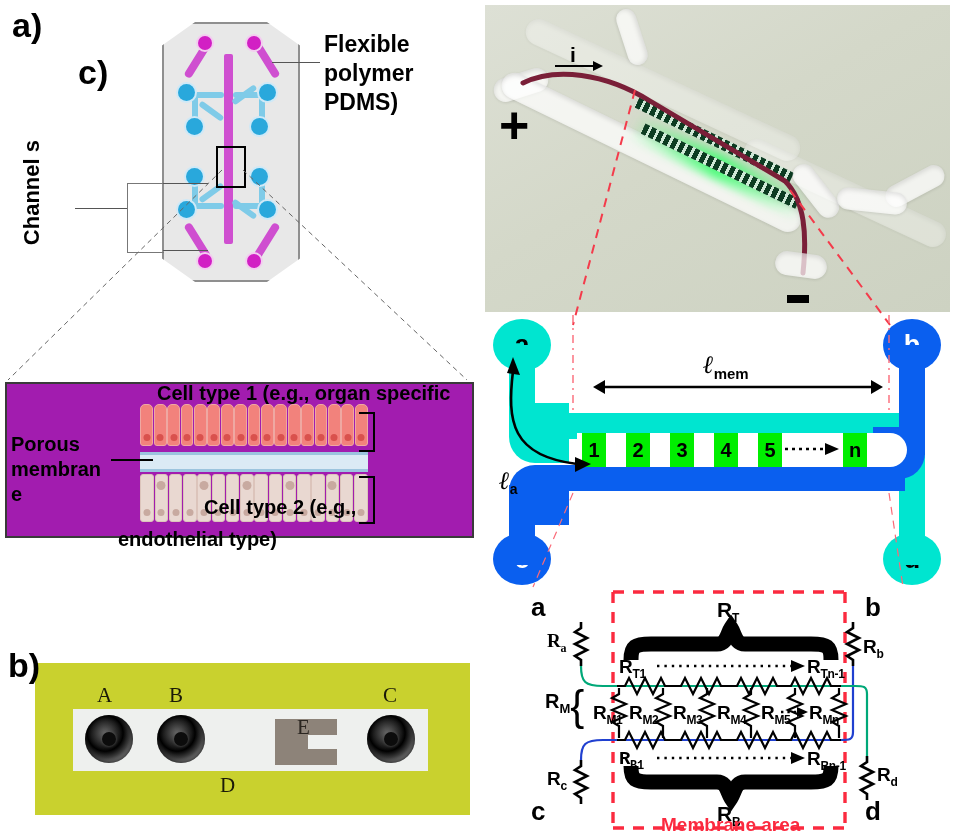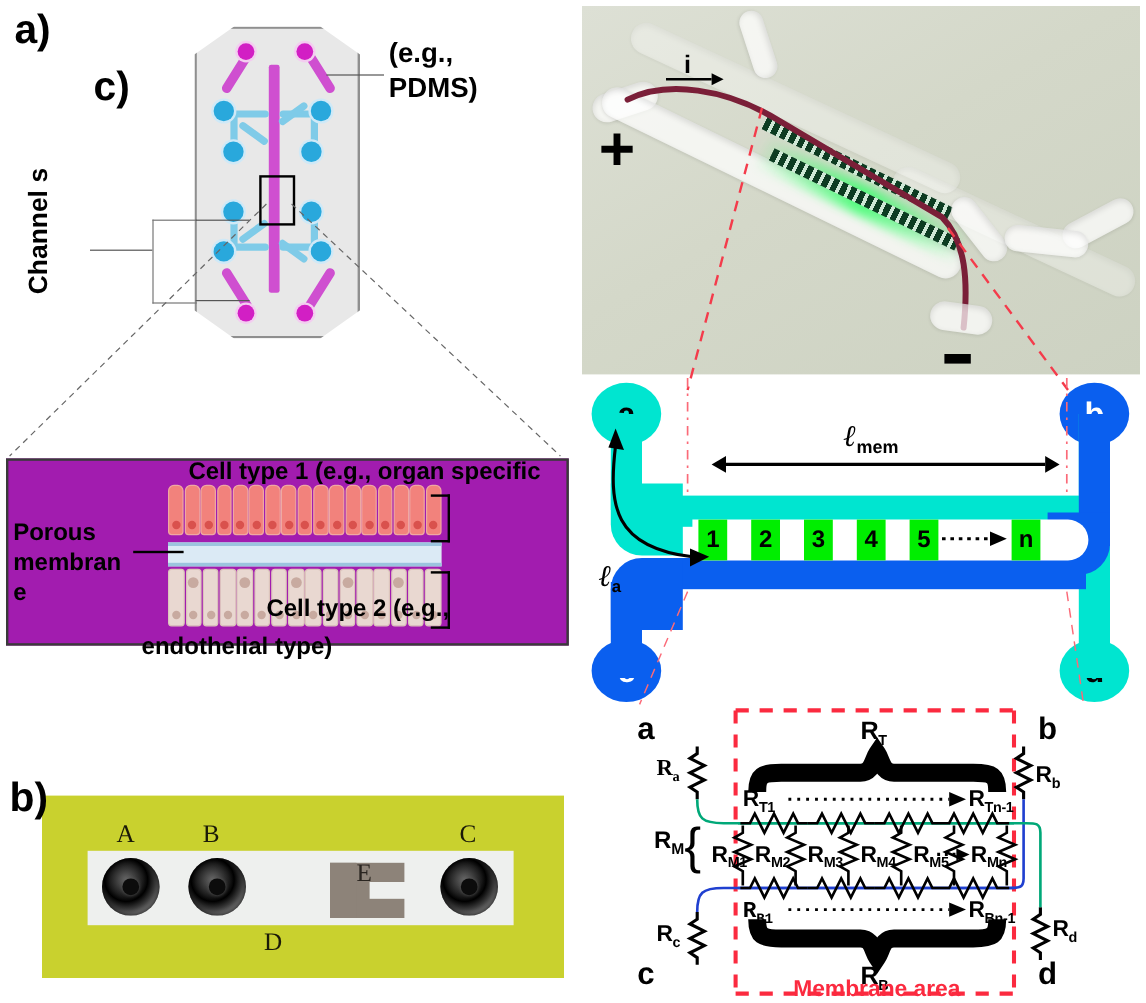--- a/index.html
+++ b/index.html
@@ -126,21 +126,22 @@
   <div class="cy-line" style="left:101px;top:157px;width:6px;height:34px;"></div>
   <div class="cy-line" style="left:75px;top:180px;width:28px;height:6px;transform:rotate(36deg);transform-origin:left center;"></div>
   <div class="cy-dot" style="left:93px;top:150px;"></div>
   <div class="cy-dot" style="left:101px;top:183px;"></div>
 
   <div class="roi-box"></div>
 </div>
 
 <div class="abs leader" style="left:272px;top:62px;width:48px;height:1px;"></div>
 <div class="abs bold" style="left:324px;top:30px;width:150px;font-size:23px;line-height:29px;">
-  <div>(e.g.,</div>
+  <div>Flexible</div>
+  <div>polymer</div>
   <div>PDMS)</div>
 </div>
 
 <div class="abs bold" style="left:18px;top:140px;width:36px;font-size:22px;line-height:28px;
      writing-mode:vertical-rl;transform:rotate(180deg);">
   <span>Channel</span>
   <span style="margin-left:4px">s</span>
 </div>
 <div class="abs leader" style="left:75px;top:208px;width:52px;height:1px;"></div>
 <div class="abs" style="left:127px;top:183px;width:36px;height:68px;border:1px solid #777;border-right:none;"></div>
@@ -268,21 +269,21 @@
   <div class="abs bold" style="left:4px;top:48px;width:120px;font-size:20px;line-height:25px;">
     <div>Porous</div>
     <div>membran</div>
     <div>e</div>
   </div>
   <div class="abs" style="left:104px;top:75px;width:42px;height:2px;background:#000;"></div>
 
   <div class="abs bracket" style="left:352px;top:28px;width:14px;height:36px;"></div>
   <div class="abs bracket" style="left:352px;top:92px;width:14px;height:44px;"></div>
 
-  <div class="abs bold" style="left:215px;top:112px;font-size:20px;">Cell type 2 (e.g.,</div>
+  <div class="abs bold" style="left:197px;top:112px;font-size:20px;">Cell type 2 (e.g.,</div>
 </div>
 <div class="abs bold" style="left:118px;top:528px;font-size:20px;">endothelial type)</div>
 
 <div class="abs panel-letter" style="left:8px;top:648px;z-index:4;">b)</div>
 <div class="abs" id="panel-b-photo">
   <div class="white-slab"></div>
   <div class="jack" style="left:50px;top:52px;"></div>
   <div class="jack" style="left:122px;top:52px;"></div>
   <div class="jack" style="left:332px;top:52px;"></div>
 

